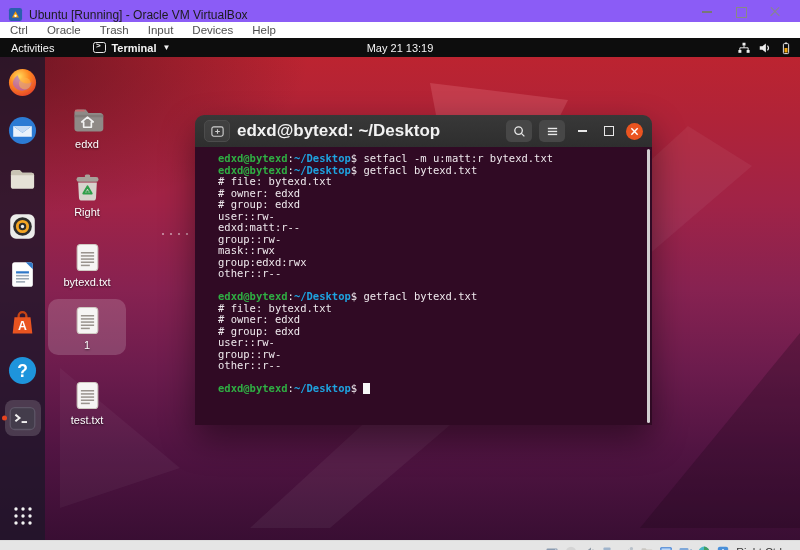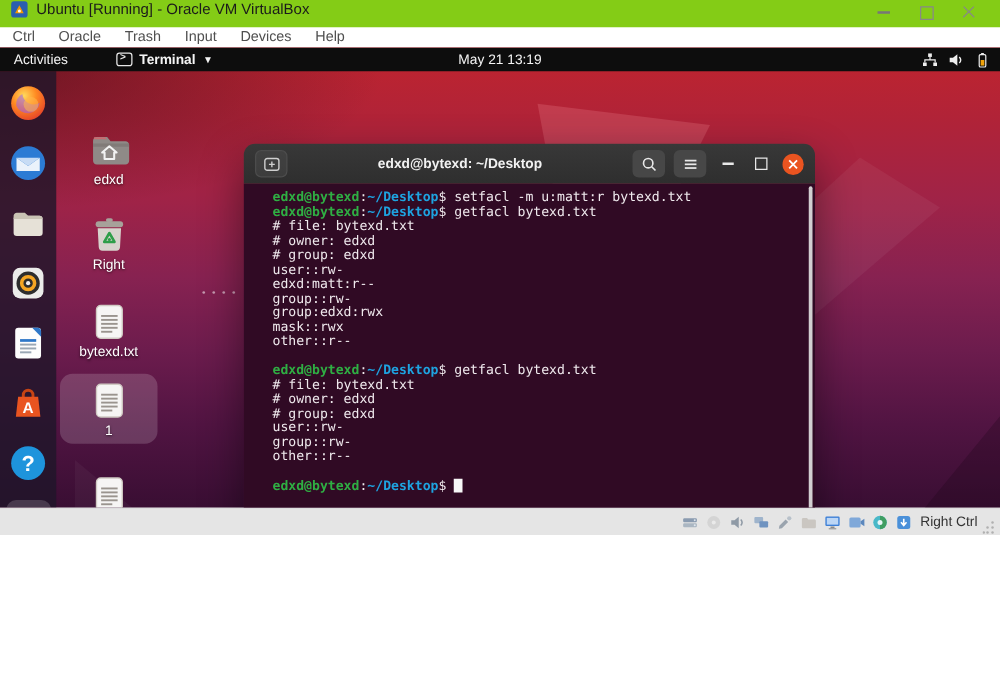--- a/index.html
+++ b/index.html
@@ -1,31 +1,31 @@
 <!DOCTYPE html>
 <html><head>
 <meta charset="utf-8">
 <style>
   * { box-sizing: border-box; margin: 0; padding: 0; }
   html,body { width:800px; height:550px; overflow:hidden; font-family:"Liberation Sans",sans-serif; background:#fff; }
 
   
-  .vbox-titlebar{ height:22px; background:#84cc16; display:flex; align-items:flex-start; padding:0 8px; gap:6px; }
+  .vbox-titlebar{ height:22px; background:#8b5cf6; display:flex; align-items:flex-end; padding:0 8px; gap:6px; }
   .vbox-title{ font-size:12px; color:#1b1b1b; }
   .win-controls{ margin-left:auto; display:flex; }
   .win-btn{ width:34px; height:20px; display:flex; align-items:center; justify-content:center; color:#666; }
   .wb-min::before{ content:""; width:10px; height:1.5px; background:#777; display:block; }
   .wb-max::before{ content:""; width:9px; height:9px; border:1.4px solid #888; display:block; }
   .wb-close{ position:relative; }
   .wb-close::before,.wb-close::after{ content:""; position:absolute; width:12px; height:1.4px; background:#888; }
   .wb-close::before{ transform:rotate(45deg);} .wb-close::after{ transform:rotate(-45deg);}
   .vbox-menubar{ height:16px; background:#ffffff; display:flex; align-items:center; gap:19px; padding:0 10px; font-size:11.5px; color:#4f4f4f; }
 
   
-  .vm-screen{ position:relative; width:800px; height:368px; overflow:hidden;
+  .vm-screen{ position:relative; width:800px; height:502px; overflow:hidden;
     background:
       radial-gradient(55% 45% at 0% 4%, rgba(46,10,24,.55), rgba(46,10,24,0) 70%),
       linear-gradient(180deg,#c0242e 0%,#b02338 16%,#a02347 33%,#872251 50%,#6c1c4d 66%,#511442 82%,#390e33 100%);
   }
   .wp{ position:absolute; inset:0; }
 
   
   .topbar{ position:absolute; top:0; left:0; right:0; height:19px; background:#0d0d0d; color:#f4f4f4;
     font-size:11px; display:flex; align-items:center; z-index:9; }
   .tb-activities{ padding:0 11px; height:100%; display:flex; align-items:center; }
@@ -53,21 +53,21 @@
     text-shadow:0 1px 2px rgba(0,0,0,.65); padding:5px 2px 4px; border-radius:10px; }
   .desk-item svg{ width:33px; height:33px; display:block; margin:0 auto 2px; }
   .desk-item.selected{ background:rgba(255,255,255,.17); }
 
   
   .terminal{ position:absolute; left:195px; top:77px; width:457px; height:310px; z-index:10;
     border-radius:9px 9px 4px 4px; box-shadow:0 14px 34px rgba(0,0,0,.45); }
   .t-titlebar{ height:32px; background:linear-gradient(#383838,#2e2e2e); border-radius:9px 9px 0 0;
     display:flex; align-items:center; padding:0 9px; gap:7px; }
   .t-newtab{ width:26px; height:22px; border-radius:5px; display:flex; align-items:center; justify-content:center; background:rgba(255,255,255,.06); border:1px solid #4c4c4c; }
-  .t-title{ flex:1; text-align:center; color:#f2f2f2; font-weight:bold; font-size:11px; }
+  .t-title{ flex:1; color:#f2f2f2; font-weight:bold; font-size:17px; }
   .t-btn{ width:26px; height:22px; border-radius:5px; background:#474747; display:flex; align-items:center; justify-content:center; }
   .t-min,.t-max{ width:20px; background:transparent; }
   .t-min::before{ content:""; width:9px; height:1.4px; background:#e8e8e8; display:block; }
   .t-max::before{ content:""; width:8px; height:8px; border:1.3px solid #e8e8e8; display:block; }
   .t-close{ width:17px; height:17px; border-radius:50%; background:#ea5420; display:flex; align-items:center; justify-content:center; }
   .t-close svg{ width:9px; height:9px; }
   .t-body{ position:relative; height:278px; background:#300a24; padding:6px 10px 0 7px;
     font-family:"DejaVu Sans Mono",monospace; font-size:10.5px; line-height:11.5px; color:#efe9ed; }
   .t-scrollbar{ position:absolute; top:2px; bottom:2px; right:2px; width:3.5px; border-radius:2px; background:#d2cfd1; }
   .tline{ white-space:pre;margin-left:16px; }
@@ -345,22 +345,22 @@
     <div class="t-body">
       <div id="t-lines">
           <div class="tline"><span class="tok-user">edxd@bytexd</span><span>:</span><span class="tok-path">~/Desktop</span><span>$ </span><span>setfacl -m u:matt:r bytexd.txt</span></div>
           <div class="tline"><span class="tok-user">edxd@bytexd</span><span>:</span><span class="tok-path">~/Desktop</span><span>$ </span><span>getfacl bytexd.txt</span></div>
           <div class="tline"># file: bytexd.txt</div>
           <div class="tline"># owner: edxd</div>
           <div class="tline"># group: edxd</div>
           <div class="tline">user::rw-</div>
           <div class="tline">edxd:matt:r--</div>
           <div class="tline">group::rw-</div>
+          <div class="tline">mask::rwx</div>
           <div class="tline">group:edxd:rwx</div>
-          <div class="tline">mask::rwx</div>
           <div class="tline">other::r--</div>
           <div class="tline">&nbsp;</div>
           <div class="tline"><span class="tok-user">edxd@bytexd</span><span>:</span><span class="tok-path">~/Desktop</span><span>$ </span><span>getfacl bytexd.txt</span></div>
           <div class="tline"># file: bytexd.txt</div>
           <div class="tline"># owner: edxd</div>
           <div class="tline"># group: edxd</div>
           <div class="tline">user::rw-</div>
           <div class="tline">group::rw-</div>
           <div class="tline">other::r--</div>
           <div class="tline">&nbsp;</div>

